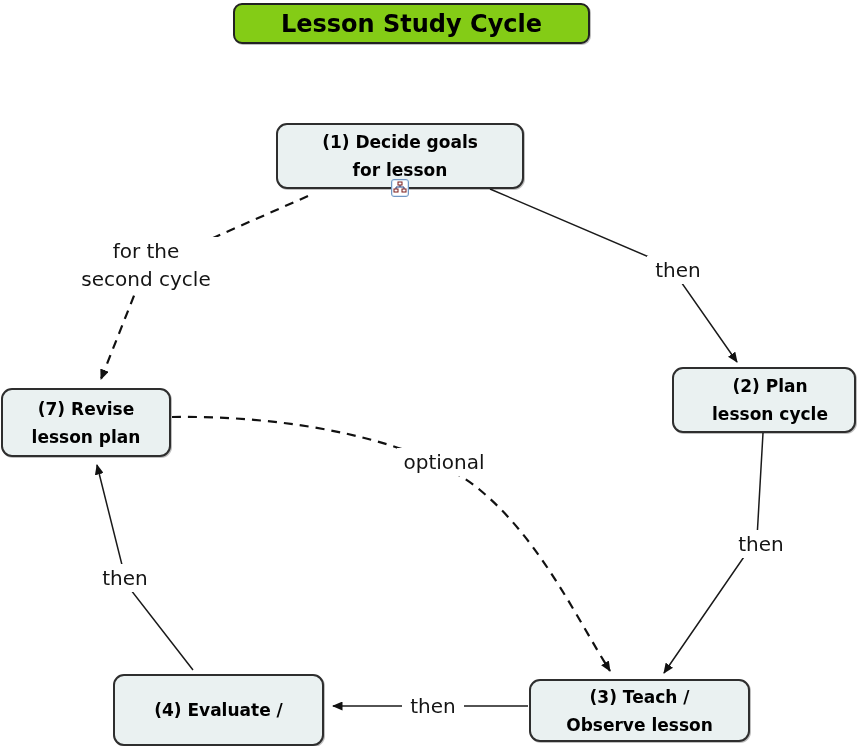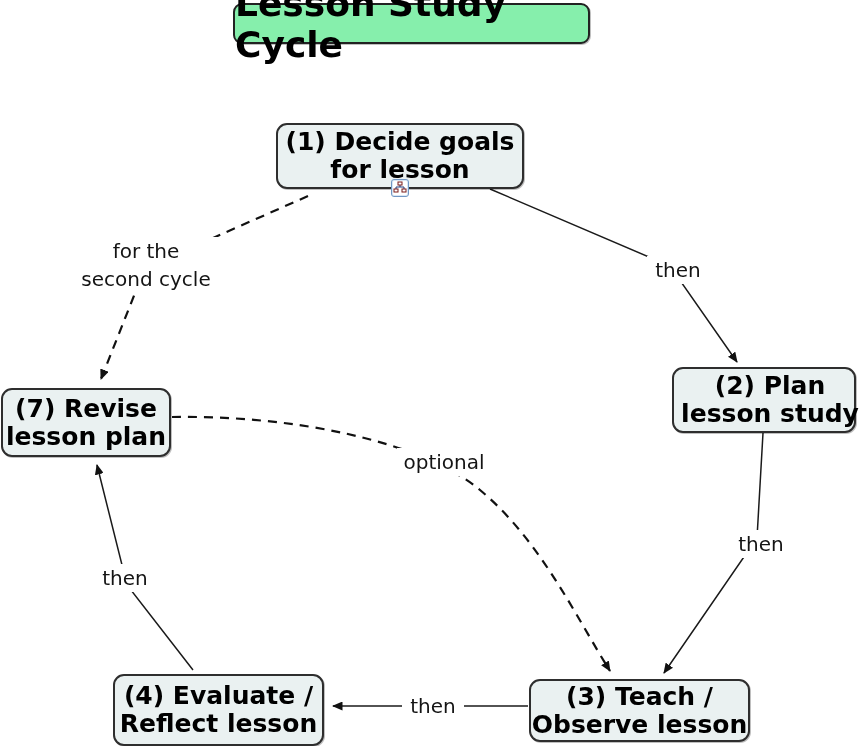--- a/index.html
+++ b/index.html
@@ -13,33 +13,33 @@
   #connectors{position:absolute;left:0;top:0;width:860px;height:746px;}
   .node{
     position:absolute;
     box-sizing:border-box;
     background:#eaf1f1;
     border:2px solid #2e2e2e;
     border-radius:11px;
     display:flex;flex-direction:column;
     align-items:center;justify-content:center;
     font-weight:bold;color:#000000;
-    font-size:25px;line-height:28px;
+    font-size:17px;line-height:28px;
     text-align:center;
     box-shadow:1px 1px 0 rgba(0,0,0,0.25);
   }
   .node span{display:block;white-space:nowrap;}
   .title-box{
     position:absolute;
     box-sizing:border-box;
-    background:#86efac;
+    background:#84cc16;
     border:2px solid #222222;
     border-radius:9px;
     display:flex;align-items:center;justify-content:center;
-    font-weight:bold;color:#000000;font-size:36px;
+    font-weight:bold;color:#000000;font-size:24px;
     box-shadow:1px 1px 0 rgba(0,0,0,0.25);
   }
   .link-label{
     position:absolute;
     background:#ffffff;
     color:#141414;
     font-size:20px;line-height:28px;
     text-align:center;
     padding:0 3px;
     white-space:nowrap;
@@ -85,31 +85,30 @@
     <span>Lesson Study Cycle</span>
   </div>
 
   <div class="node" style="left:276px;top:123px;width:248px;height:66px;">
     <span>(1) Decide goals</span>
     <span>for lesson</span>
   </div>
 
   <div class="node" style="left:672px;top:367px;width:184px;height:66px;padding-left:12px;">
     <span>(2) Plan</span>
-    <span>lesson study</span>
+    <span>lesson cycle</span>
   </div>
 
   <div class="node" style="left:529px;top:679px;width:221px;height:63px;border-radius:11px;">
     <span>(3) Teach /</span>
     <span>Observe lesson</span>
   </div>
 
   <div class="node" style="left:113px;top:674px;width:211px;height:72px;">
     <span>(4) Evaluate /</span>
-    <span>Reflect lesson</span>
   </div>
 
   <div class="node" style="left:1px;top:388px;width:170px;height:69px;">
     <span>(7) Revise</span>
     <span>lesson plan</span>
   </div>
 
   <div class="attach-icon" style="left:391px;top:179px;">
     <svg width="14" height="14" viewBox="0 0 14 14">
       <path d="M7,4 L7,6 M3,6 L11,6 M3,6 L3,8 M11,6 L11,8" stroke="#223a7a" stroke-width="1" fill="none"></path>

